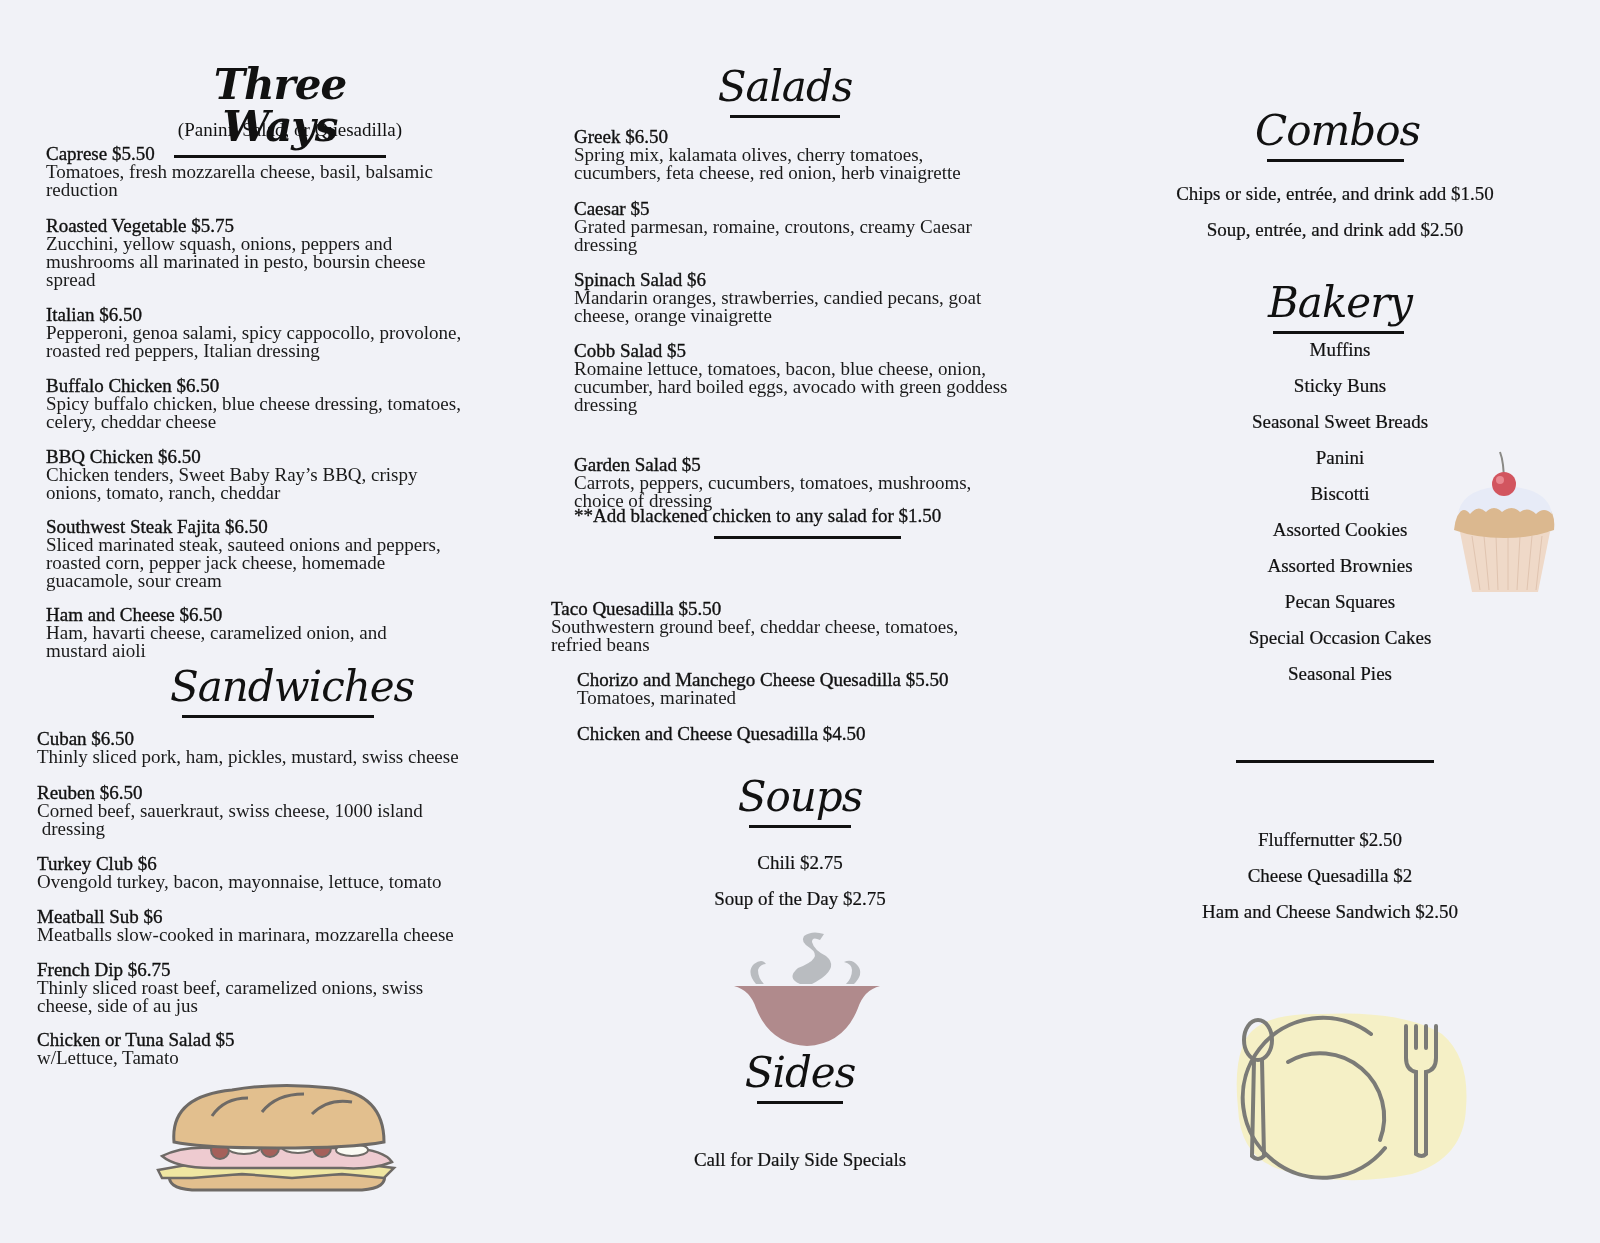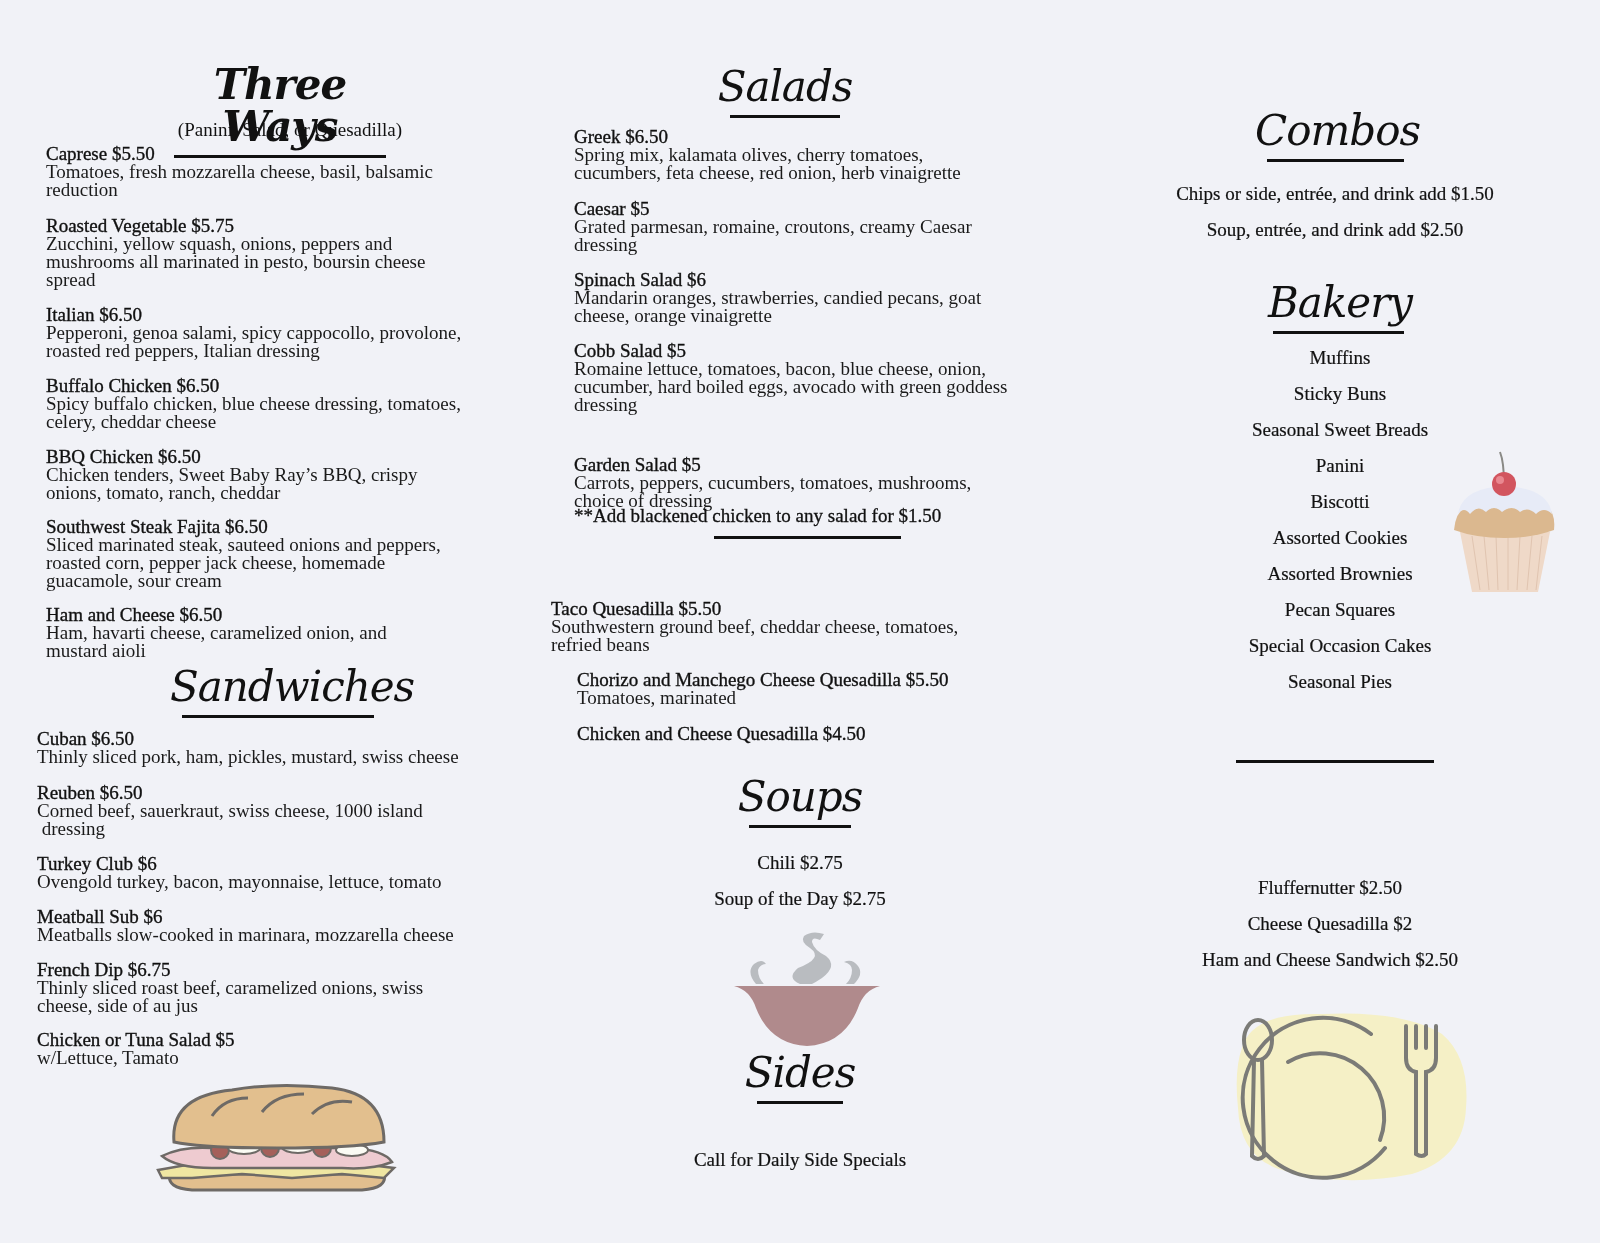--- a/index.html
+++ b/index.html
@@ -201,21 +201,21 @@
 </div>
 <div class="center-list" style="left:1140px; top:176px; width:390px;">
   <div class="row">Chips or side, entrée, and drink add $1.50</div>
   <div class="row">Soup, entrée, and drink add $2.50</div>
 </div>
 
 <div class="heading" style="left:1268px; top:278px; width:140px; font-size:42px;">
   <span class="txt">Bakery</span>
   <span class="rule" style="width:131px;"></span>
 </div>
-<div class="center-list" style="left:1200px; top:340px; width:280px;">
+<div class="center-list" style="left:1200px; top:332px; width:280px;">
   <div class="row">Muffins</div>
   <div class="row">Sticky Buns</div>
   <div class="row">Seasonal Sweet Breads</div>
   <div class="row">Panini</div>
   <div class="row">Biscotti</div>
   <div class="row">Assorted Cookies</div>
   <div class="row">Assorted Brownies</div>
   <div class="row">Pecan Squares</div>
   <div class="row">Special Occasion Cakes</div>
   <div class="row">Seasonal Pies</div>
@@ -235,21 +235,21 @@
   </g>
   <path d="M2 82 Q4 60 18 58 L92 58 Q104 62 102 82 Q80 90 52 90 Q24 90 2 82 Z" fill="#dbb88f"></path>
   <path d="M6 66 Q10 40 52 38 Q96 40 100 66 Q92 58 84 66 Q76 58 68 64 Q60 56 50 64 Q42 56 34 64 Q26 56 18 66 Q12 58 6 66 Z" fill="#e7ebf7"></path>
   <circle cx="52" cy="36" r="12" fill="#d2555f"></circle>
   <circle cx="48" cy="32" r="4" fill="#e98890"></circle>
 </svg>
 
 <div class="heading" style="left:1225px; top:756px; width:220px; font-size:42px;">
   <span class="rule" style="width:198px;"></span>
 </div>
-<div class="center-list" style="left:1180px; top:822px; width:300px;margin-top:48px;">
+<div class="center-list" style="left:1180px; top:822px; width:300px;">
   <div class="row">Fluffernutter $2.50</div>
   <div class="row">Cheese Quesadilla $2</div>
   <div class="row">Ham and Cheese Sandwich $2.50</div>
 </div>
 
 <svg class="abs" style="left:1232px; top:1008px;" width="240" height="176" viewBox="0 0 240 176">
   <path d="M10 40 Q20 4 90 6 Q170 2 210 26 Q238 50 234 100 Q232 150 180 166 Q110 180 50 162 Q8 150 6 100 Q2 62 10 40 Z" fill="#f5f0c6"></path>
   <g fill="none" stroke="#7b7b77" stroke-width="4" stroke-linecap="round">
     <path d="M139 26 A80 80 0 1 0 153 140"></path>
     <path d="M56 54 A64 64 0 0 1 148 132"></path>

